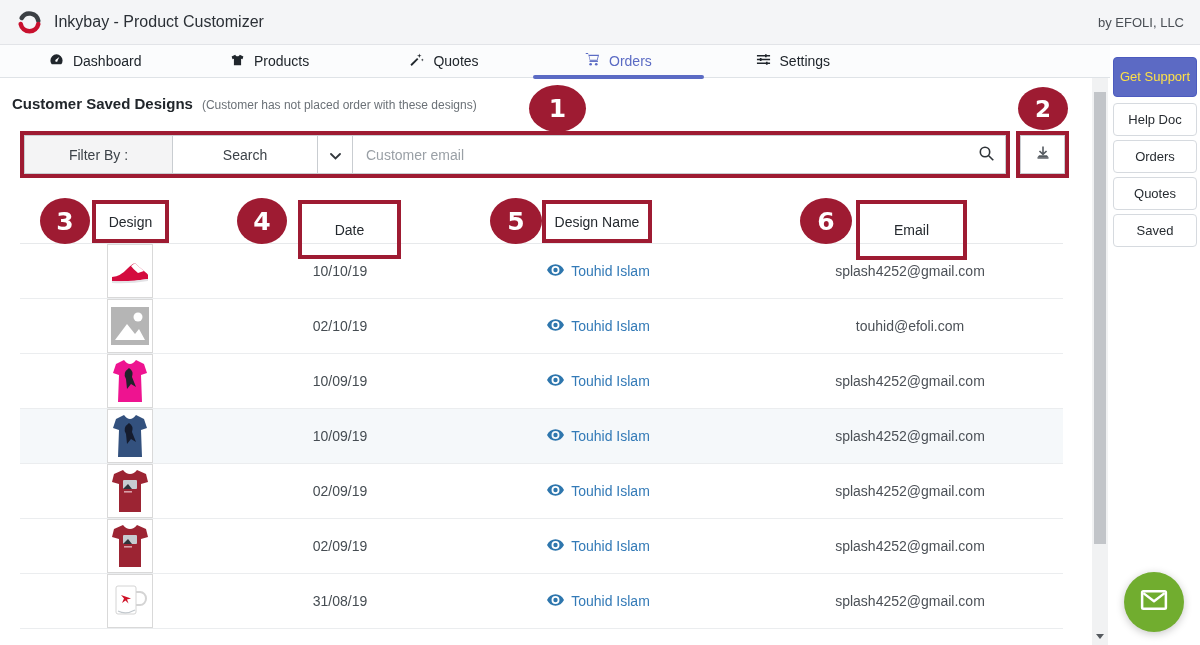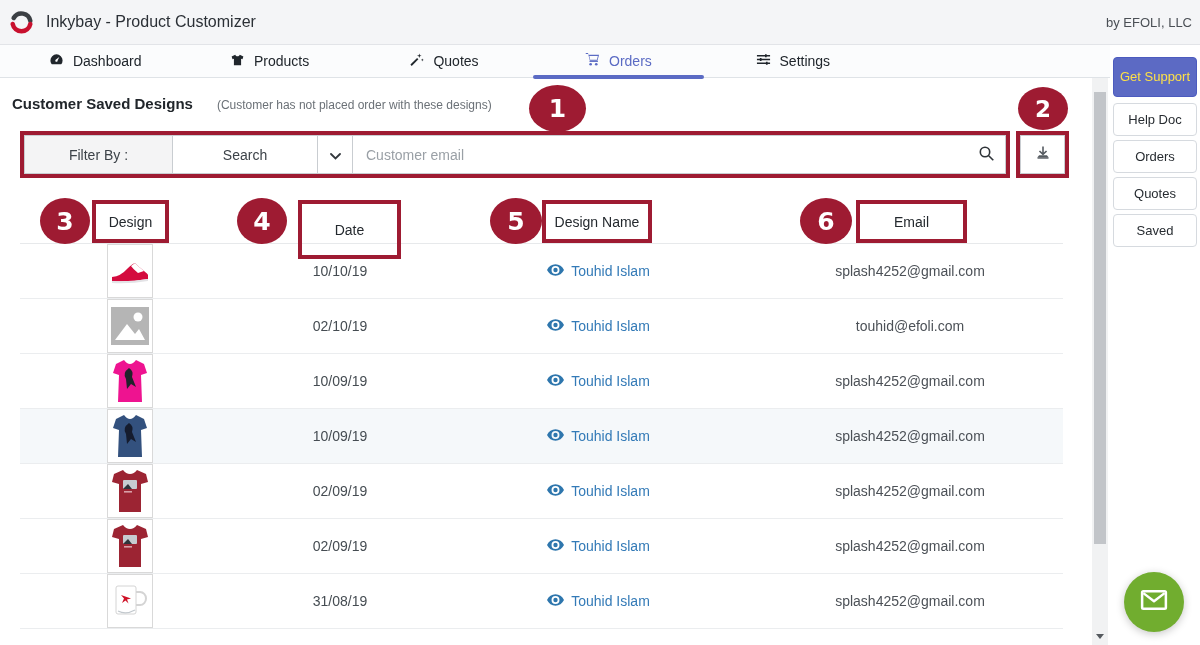--- a/index.html
+++ b/index.html
@@ -1,35 +1,35 @@
 <!DOCTYPE html>
 <html><head>
 <meta charset="utf-8">
 <style>
   *{margin:0;padding:0;box-sizing:border-box}
   html,body{width:1200px;height:645px;overflow:hidden;background:#fff;
     font-family:"Liberation Sans",sans-serif;position:relative}
   
   .topbar{position:absolute;left:0;top:0;width:1200px;height:45px;background:#f4f5f7;
-    border-bottom:1px solid #e2e4e8;display:flex;align-items:center;padding:0 8px;z-index:2}
+    border-bottom:1px solid #e2e4e8;display:flex;align-items:center;padding:0 16px;z-index:2}
   .logo{width:27px;height:27px;flex:0 0 auto}
   .app-title{font-size:16px;color:#2b3036;margin-left:11px}
   .byline{margin-left:auto;font-size:13px;color:#4a4f55}
   
   .navbar{position:absolute;left:0;top:45px;width:1110px;height:33px;background:#fbfcfd;
     border-bottom:1px solid #dfe3e7;z-index:1}
   .nav-tabs{display:flex;height:100%;width:872px;margin-left:8px}
   .nav-tab{flex:1;display:flex;align-items:center;justify-content:center;gap:9px;
     font-size:14px;color:#20262c;cursor:pointer;position:relative}
   .nav-tab svg{flex:0 0 auto}
   .nav-tab.active{color:#5b6bc4}
   .nav-tab.active::after{content:"";position:absolute;left:2px;right:2px;bottom:-2px;height:4px;
     background:#5b6bc4;border-radius:2px}
   
-  .heading{position:absolute;left:12px;top:95px;display:flex;align-items:baseline;gap:24px}
+  .heading{position:absolute;left:12px;top:95px;display:flex;align-items:baseline;gap:9px}
   .page-title{font-size:15px;font-weight:bold;color:#21262b}
   .page-subtitle{font-size:12px;color:#6b7177}
   
   .ann-box{position:absolute;border:4px solid #9e1b32;background:transparent;z-index:6;pointer-events:none}
   .badge{position:absolute;background:#9e1b32;color:#fff;border-radius:50%;display:flex;
     align-items:center;justify-content:center;font-weight:bold;font-size:25px;z-index:7;
     font-family:"DejaVu Sans","Liberation Sans",sans-serif}
   
   .filter-wrap{position:absolute;left:24px;top:135px;width:982px;height:39px;display:flex;
     border:1px solid #c9cdd1;background:#fff;z-index:5}
@@ -178,21 +178,21 @@
 <div class="badge" style="left:529px;top:85px;width:57px;height:47px">1</div>
 <div class="badge" style="left:1018px;top:87px;width:50px;height:43px;font-size:23px">2</div>
 <div class="badge" style="left:40px;top:198px;width:50px;height:46px">3</div>
 <div class="badge" style="left:237px;top:198px;width:50px;height:46px">4</div>
 <div class="badge" style="left:490px;top:198px;width:52px;height:46px">5</div>
 <div class="badge" style="left:800px;top:198px;width:52px;height:46px">6</div>
 
 <div class="ann-box hdr-label" style="left:92px;top:200px;width:77px;height:43px;pointer-events:none">Design</div>
 <div class="ann-box hdr-label" style="left:298px;top:200px;width:103px;height:59px;pointer-events:none">Date</div>
 <div class="ann-box hdr-label" style="left:542px;top:200px;width:110px;height:43px;pointer-events:none">Design Name</div>
-<div class="ann-box hdr-label" style="left:856px;top:200px;width:111px;height:43px;pointer-events:none">Email</div>
+<div class="ann-box hdr-label" style="left:856px;top:200px;width:111px;height:60px;pointer-events:none">Email</div>
 <div class="table-top-line"></div>
 
 <div class="table-body">
     <div class="trow">
     <div class="cell">
       <div class="thumb">
           <svg width="40" height="30" viewBox="0 0 40 30">
             <path d="M2 21 Q11 20 17 13 Q22 8 25 7 Q29 11 34 15 Q38 18 38 19 L38 23 Q20 26 2 25 Z" fill="#d40b3e"></path>
             <path d="M25 7 Q29 11 34 15 L28 17 Q23 13 21 10 Z" fill="#fff"></path>
             <path d="M2 25 Q20 26 38 23 L38 25 Q20 28 2 27 Z" fill="#e3e3e6"></path>

